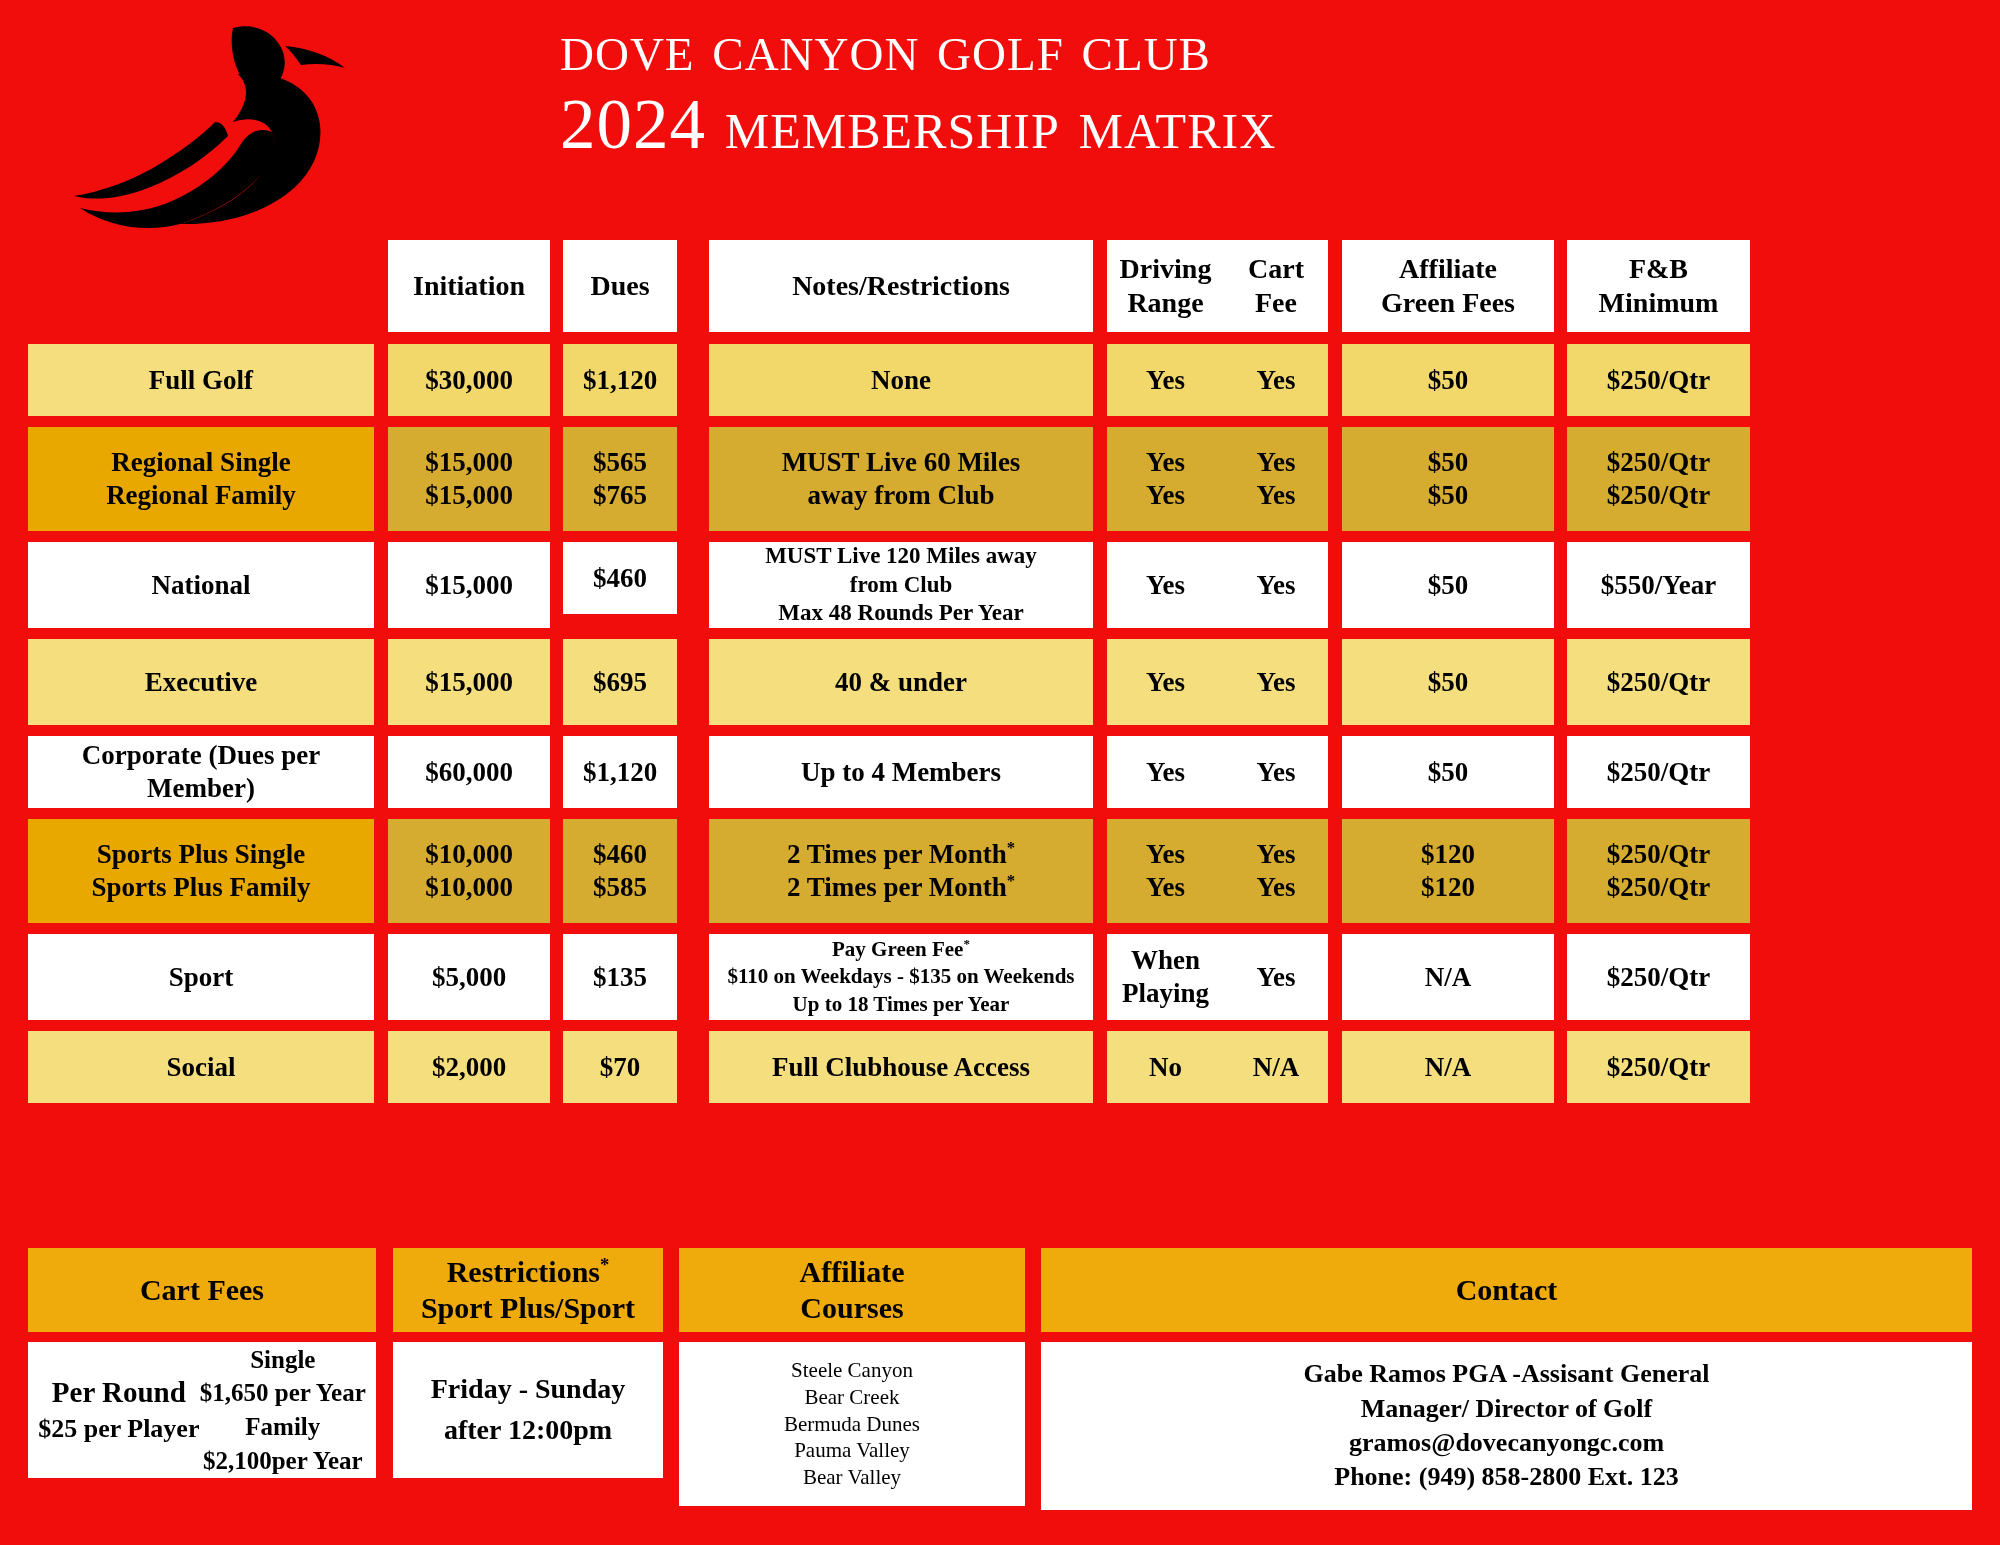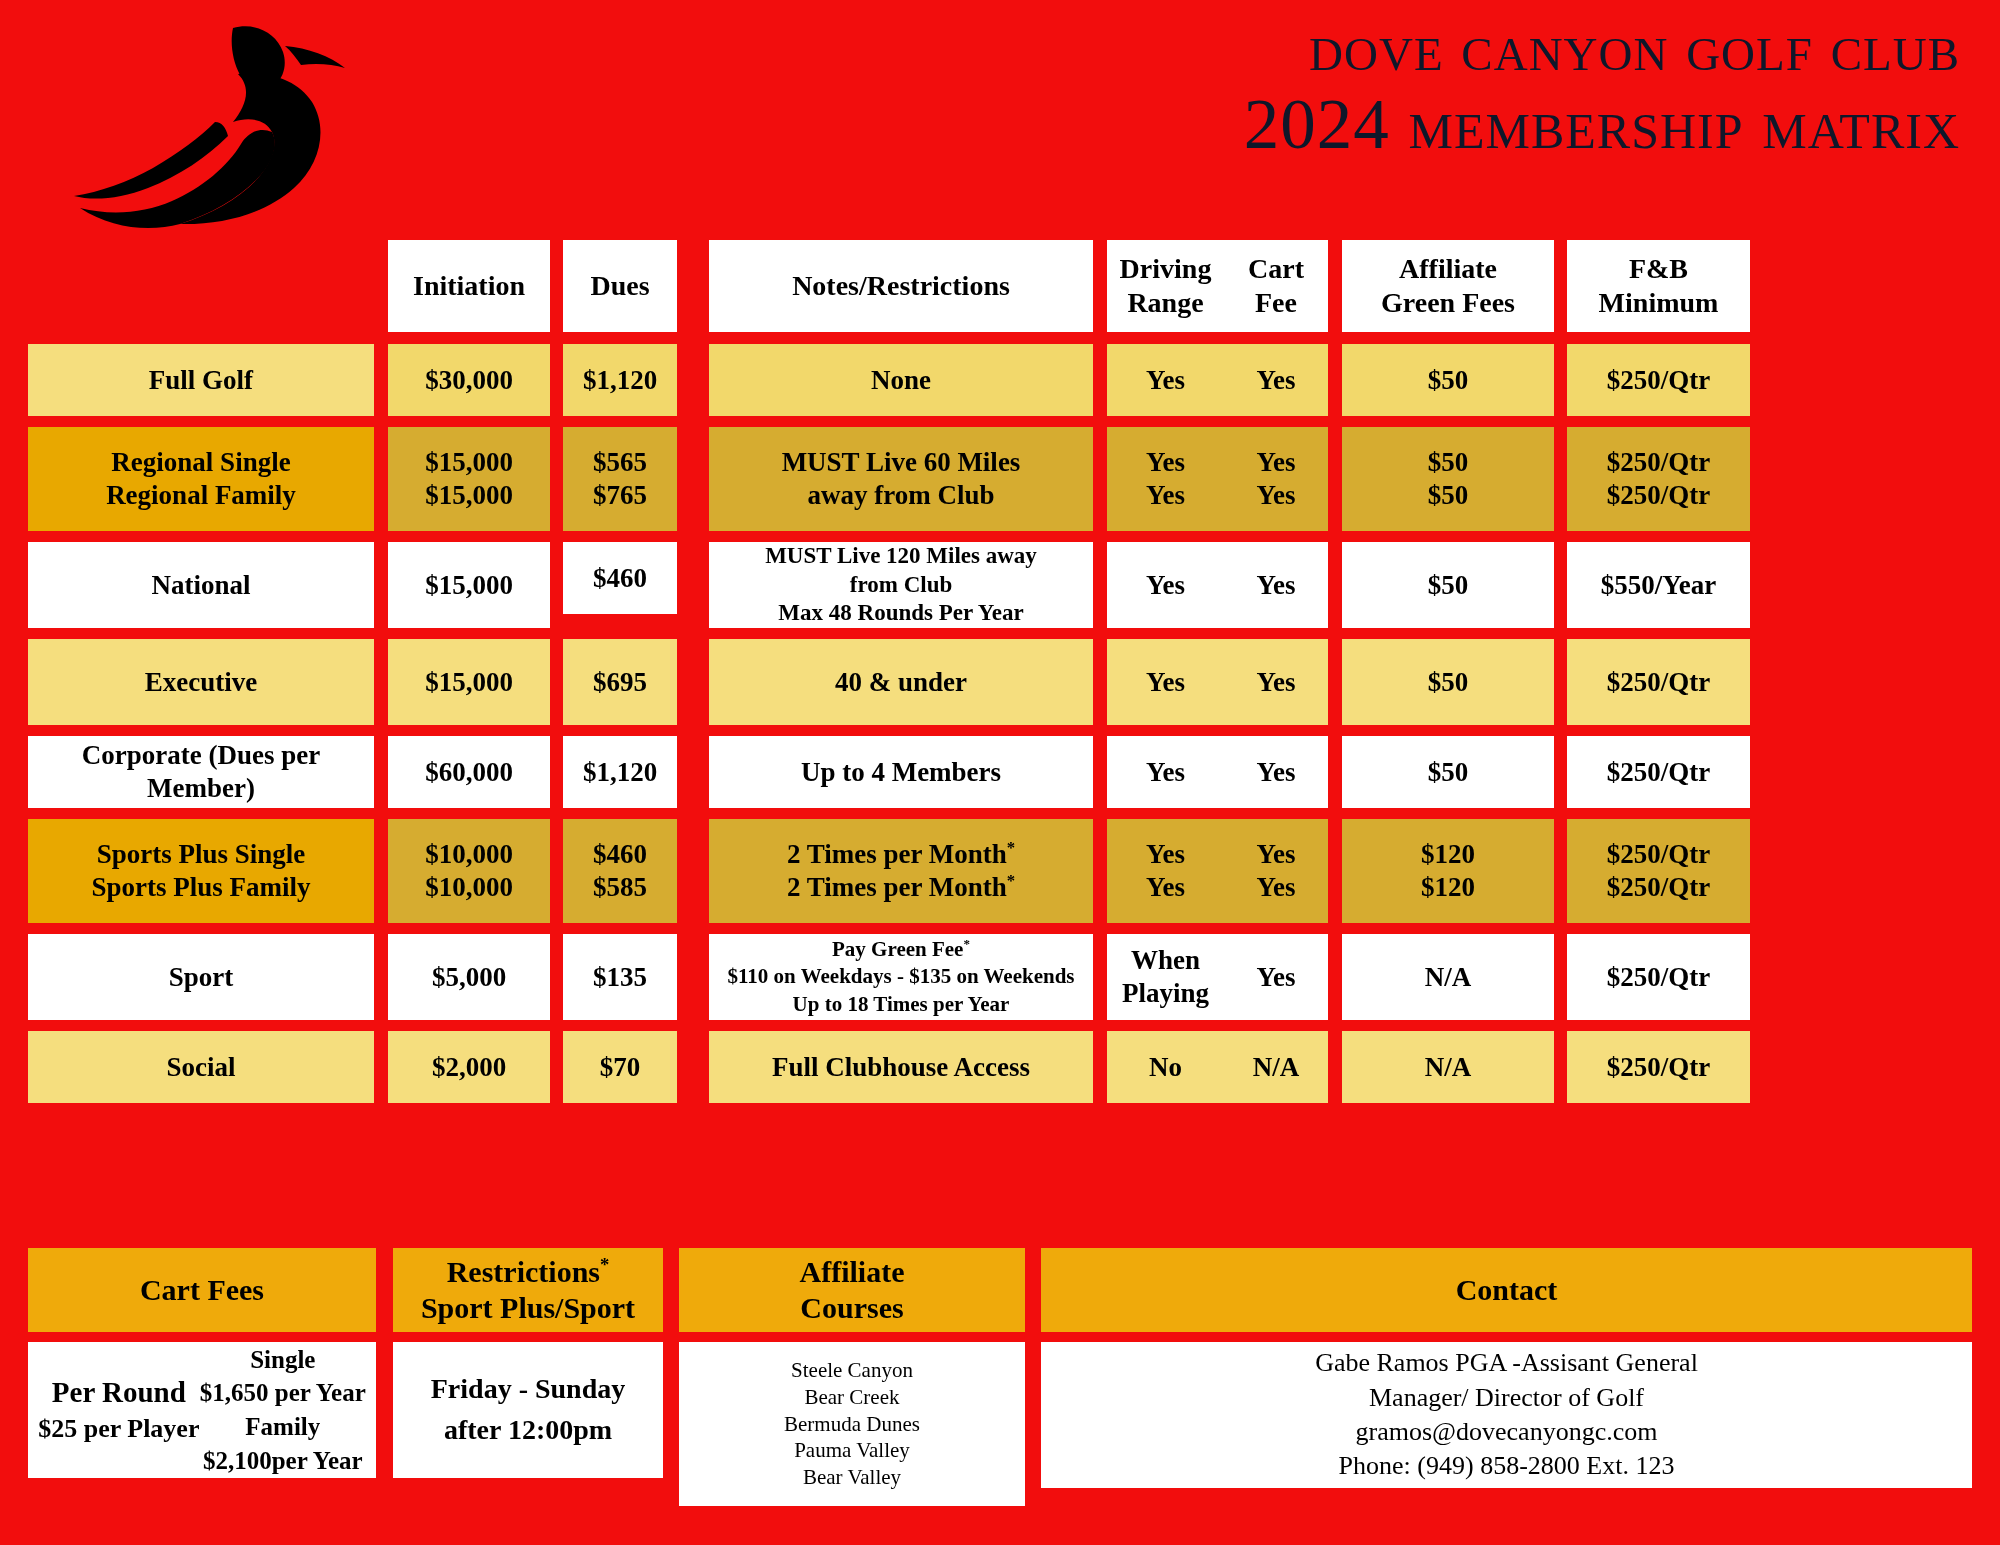--- a/index.html
+++ b/index.html
@@ -12,21 +12,21 @@
   .page{position:relative;width:2000px;height:1545px;}
 
   
   .header{position:relative;height:248px;}
   .logo{
     position:absolute;left:40px;top:18px;width:420px;height:220px;
   }
   .logo svg{display:block;width:100%;height:100%;}
   .titles{
     position:absolute;left:560px;top:14px;width:1400px;
-    text-align:right;color:#0f172a;
+    text-align:left;color:#ffffff;
   }
   .title-line{
     font-family:"Liberation Serif", serif;
     font-weight:400;
     font-size:66px;
     line-height:1.0;
     letter-spacing:1px;
     font-variant:small-caps;
     text-transform:lowercase;
     white-space:nowrap;
@@ -108,21 +108,21 @@
   .w-affil{width:346px;margin-right:16px;}
   .w-contact{width:931px;}
 
   .cart-box{height:136px;padding:6px 10px;}
   .cart-inner{display:flex;width:100%;align-items:center;justify-content:space-around;}
   .cart-left{font-weight:700;font-size:26px;line-height:1.3;text-align:center;}
   .cart-left .big{font-size:29px;}
   .cart-right{font-weight:700;font-size:25px;line-height:1.35;text-align:center;}
   .restr-box{height:136px;font-weight:700;font-size:28px;line-height:1.45;}
   .affil-box{height:164px;font-weight:400;font-size:21px;line-height:1.28;}
-  .contact-box{height:146px;font-weight:400;font-size:26px;line-height:1.32;}
+  .contact-box{height:168px;font-weight:700;font-size:26px;line-height:1.32;}
 </style>
 </head>
 <body>
 
 <div class="page">
 
   <div class="header">
     <div class="logo">
       <svg viewBox="0 0 420 220" xmlns="http://www.w3.org/2000/svg">
         <g fill="#000000">

